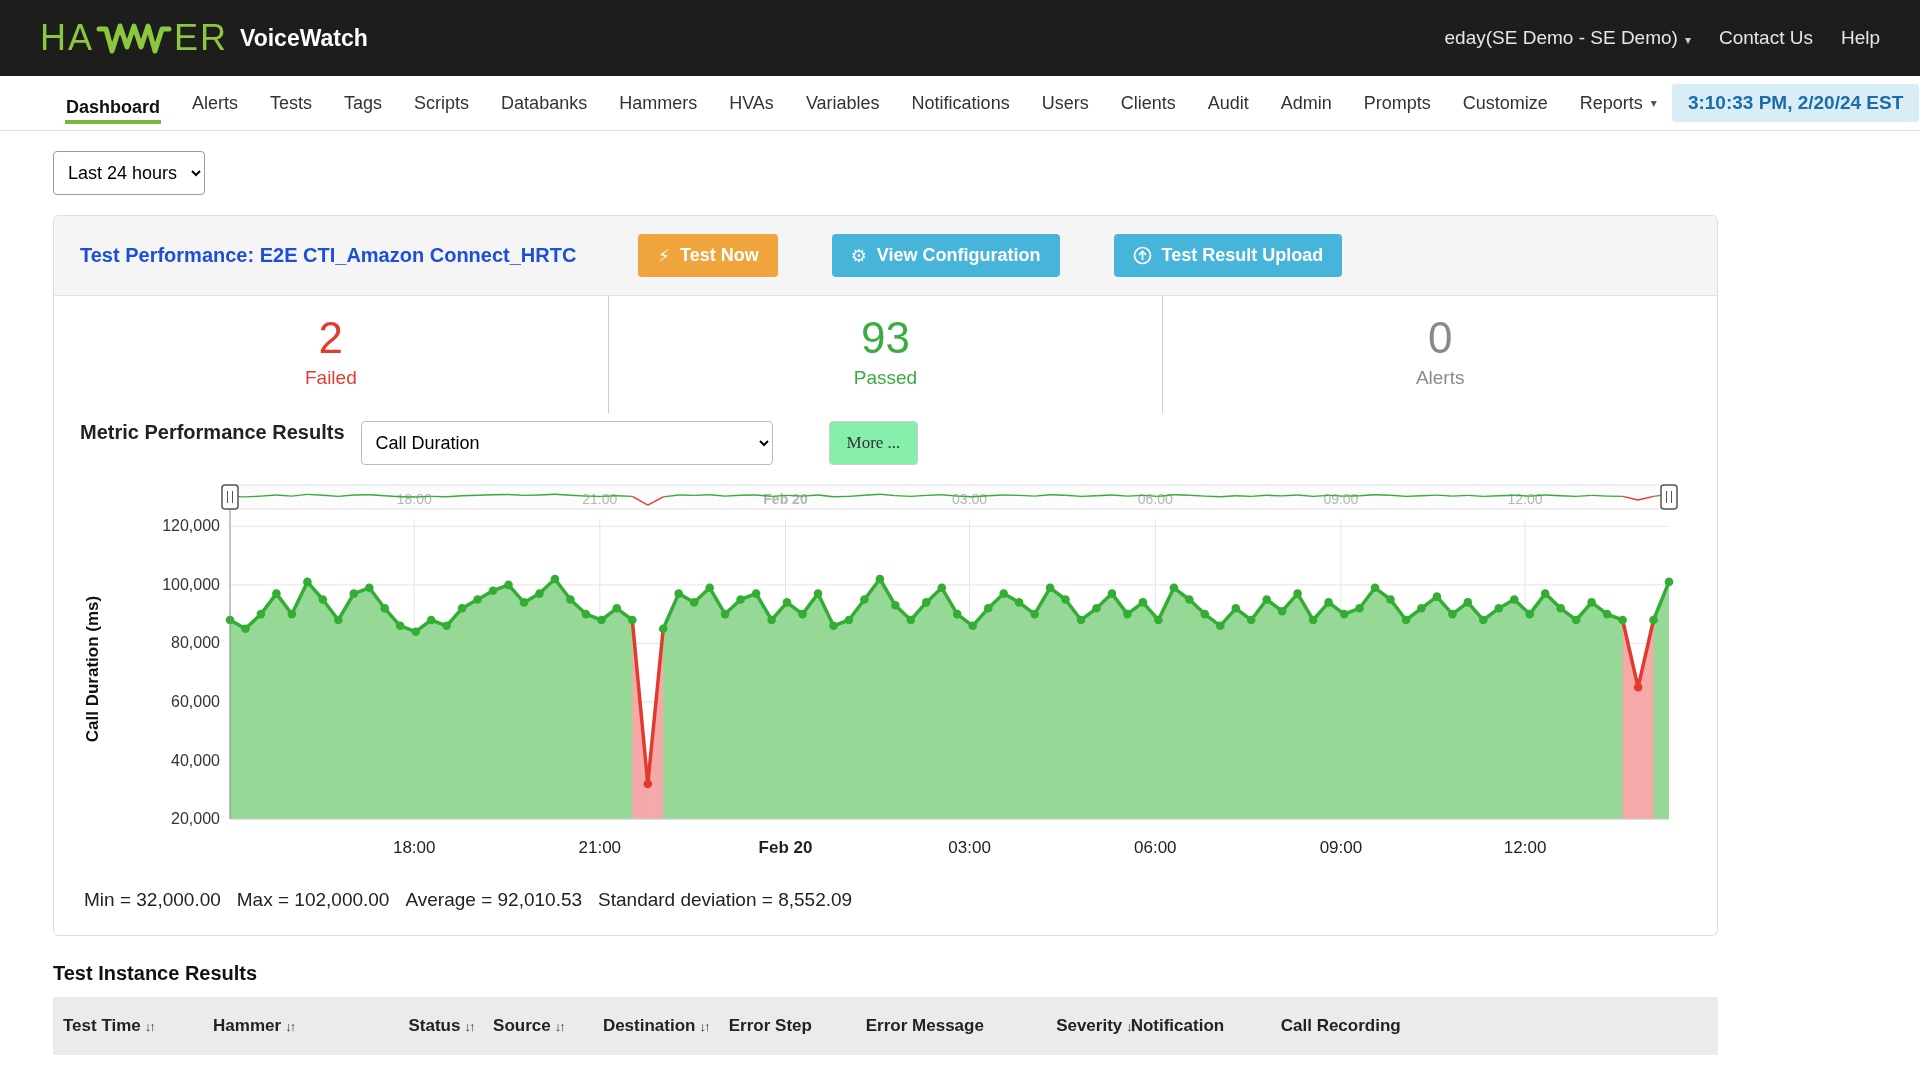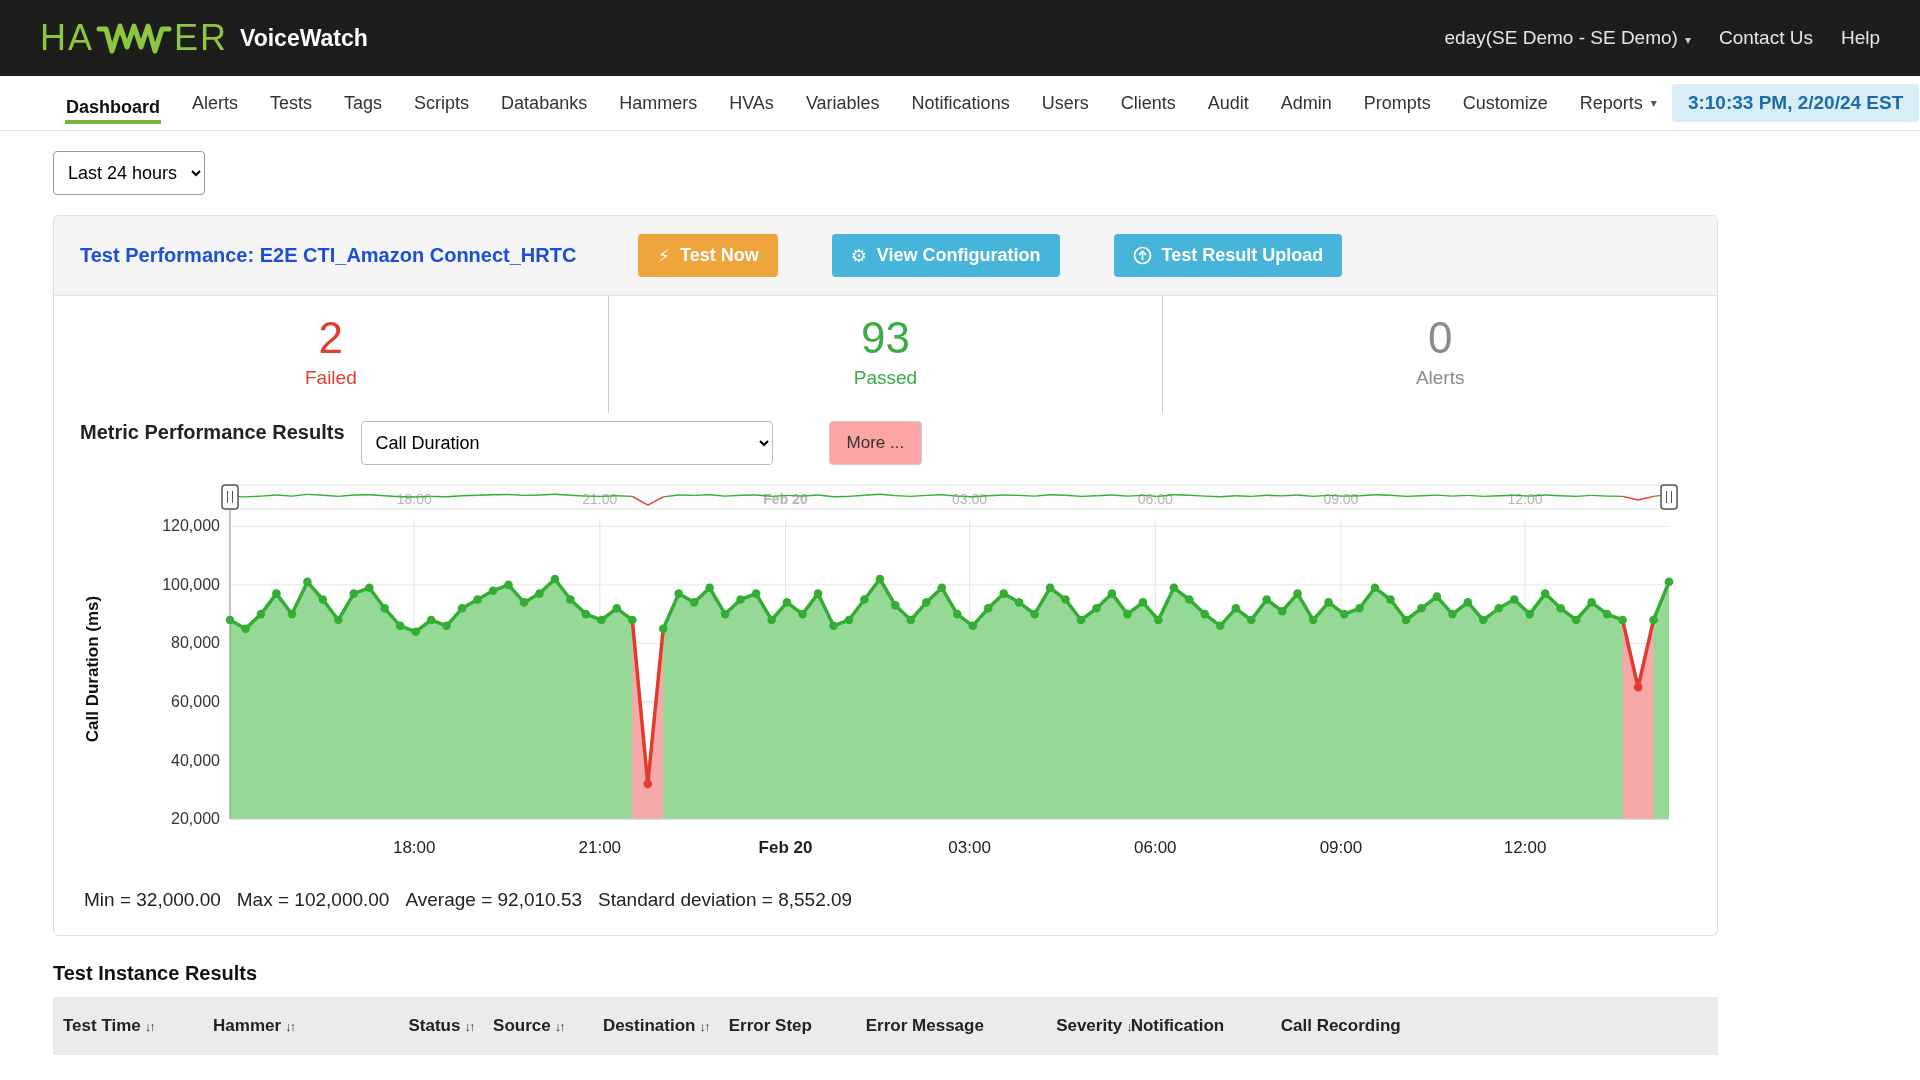--- a/index.html
+++ b/index.html
@@ -52,23 +52,23 @@
   .stat-value { font-size:44px; line-height:1.1; }
   .stat-label { font-size:19px; margin-top:5px; }
   .stat.failed { color:#e03c31; }
   .stat.passed { color:#3cab44; }
   .stat.alerts { color:#8a8a8a; }
   
   .metric-row { display:flex; align-items:flex-start; padding:8px 26px 6px; }
   .metric-label { font-weight:bold; font-size:20px; margin-right:16px; }
   .metric-select { width:412px; height:44px; font-size:18px; border:1px solid #bbb;
                    border-radius:4px; padding:0 10px; background:#fff; cursor:pointer; }
-  .more-btn { height:44px; padding:0 17px; font-size:17px; background:#fca5a5;
+  .more-btn { height:44px; padding:0 17px; font-size:17px; background:#86efac;
               border:1px solid #ccc; border-radius:4px; margin-left:56px; color:#333;
-              cursor:pointer; font-family:Liberation Sans, sans-serif; }
+              cursor:pointer; font-family:Liberation Serif, serif; }
   
   .chart-wrap { padding:8px 18px 0 18px; }
   .summary-row { display:flex; gap:16px; padding:6px 30px 24px; font-size:19px; color:#222; }
   
   .tir-title { font-weight:bold; font-size:20px; margin:26px 0 12px; color:#111; }
   .tir-table { width:1665px; border-collapse:collapse; table-layout:fixed; }
   .tir-table th { background:#ebebeb; text-align:left; font-size:17px; font-weight:bold;
                   padding:8px 10px; vertical-align:middle; height:58px; line-height:1.3;
                   color:#222; }
   .sort-icon { font-size:13px; margin-left:4px; letter-spacing:-2px; color:#333; cursor:pointer; }

